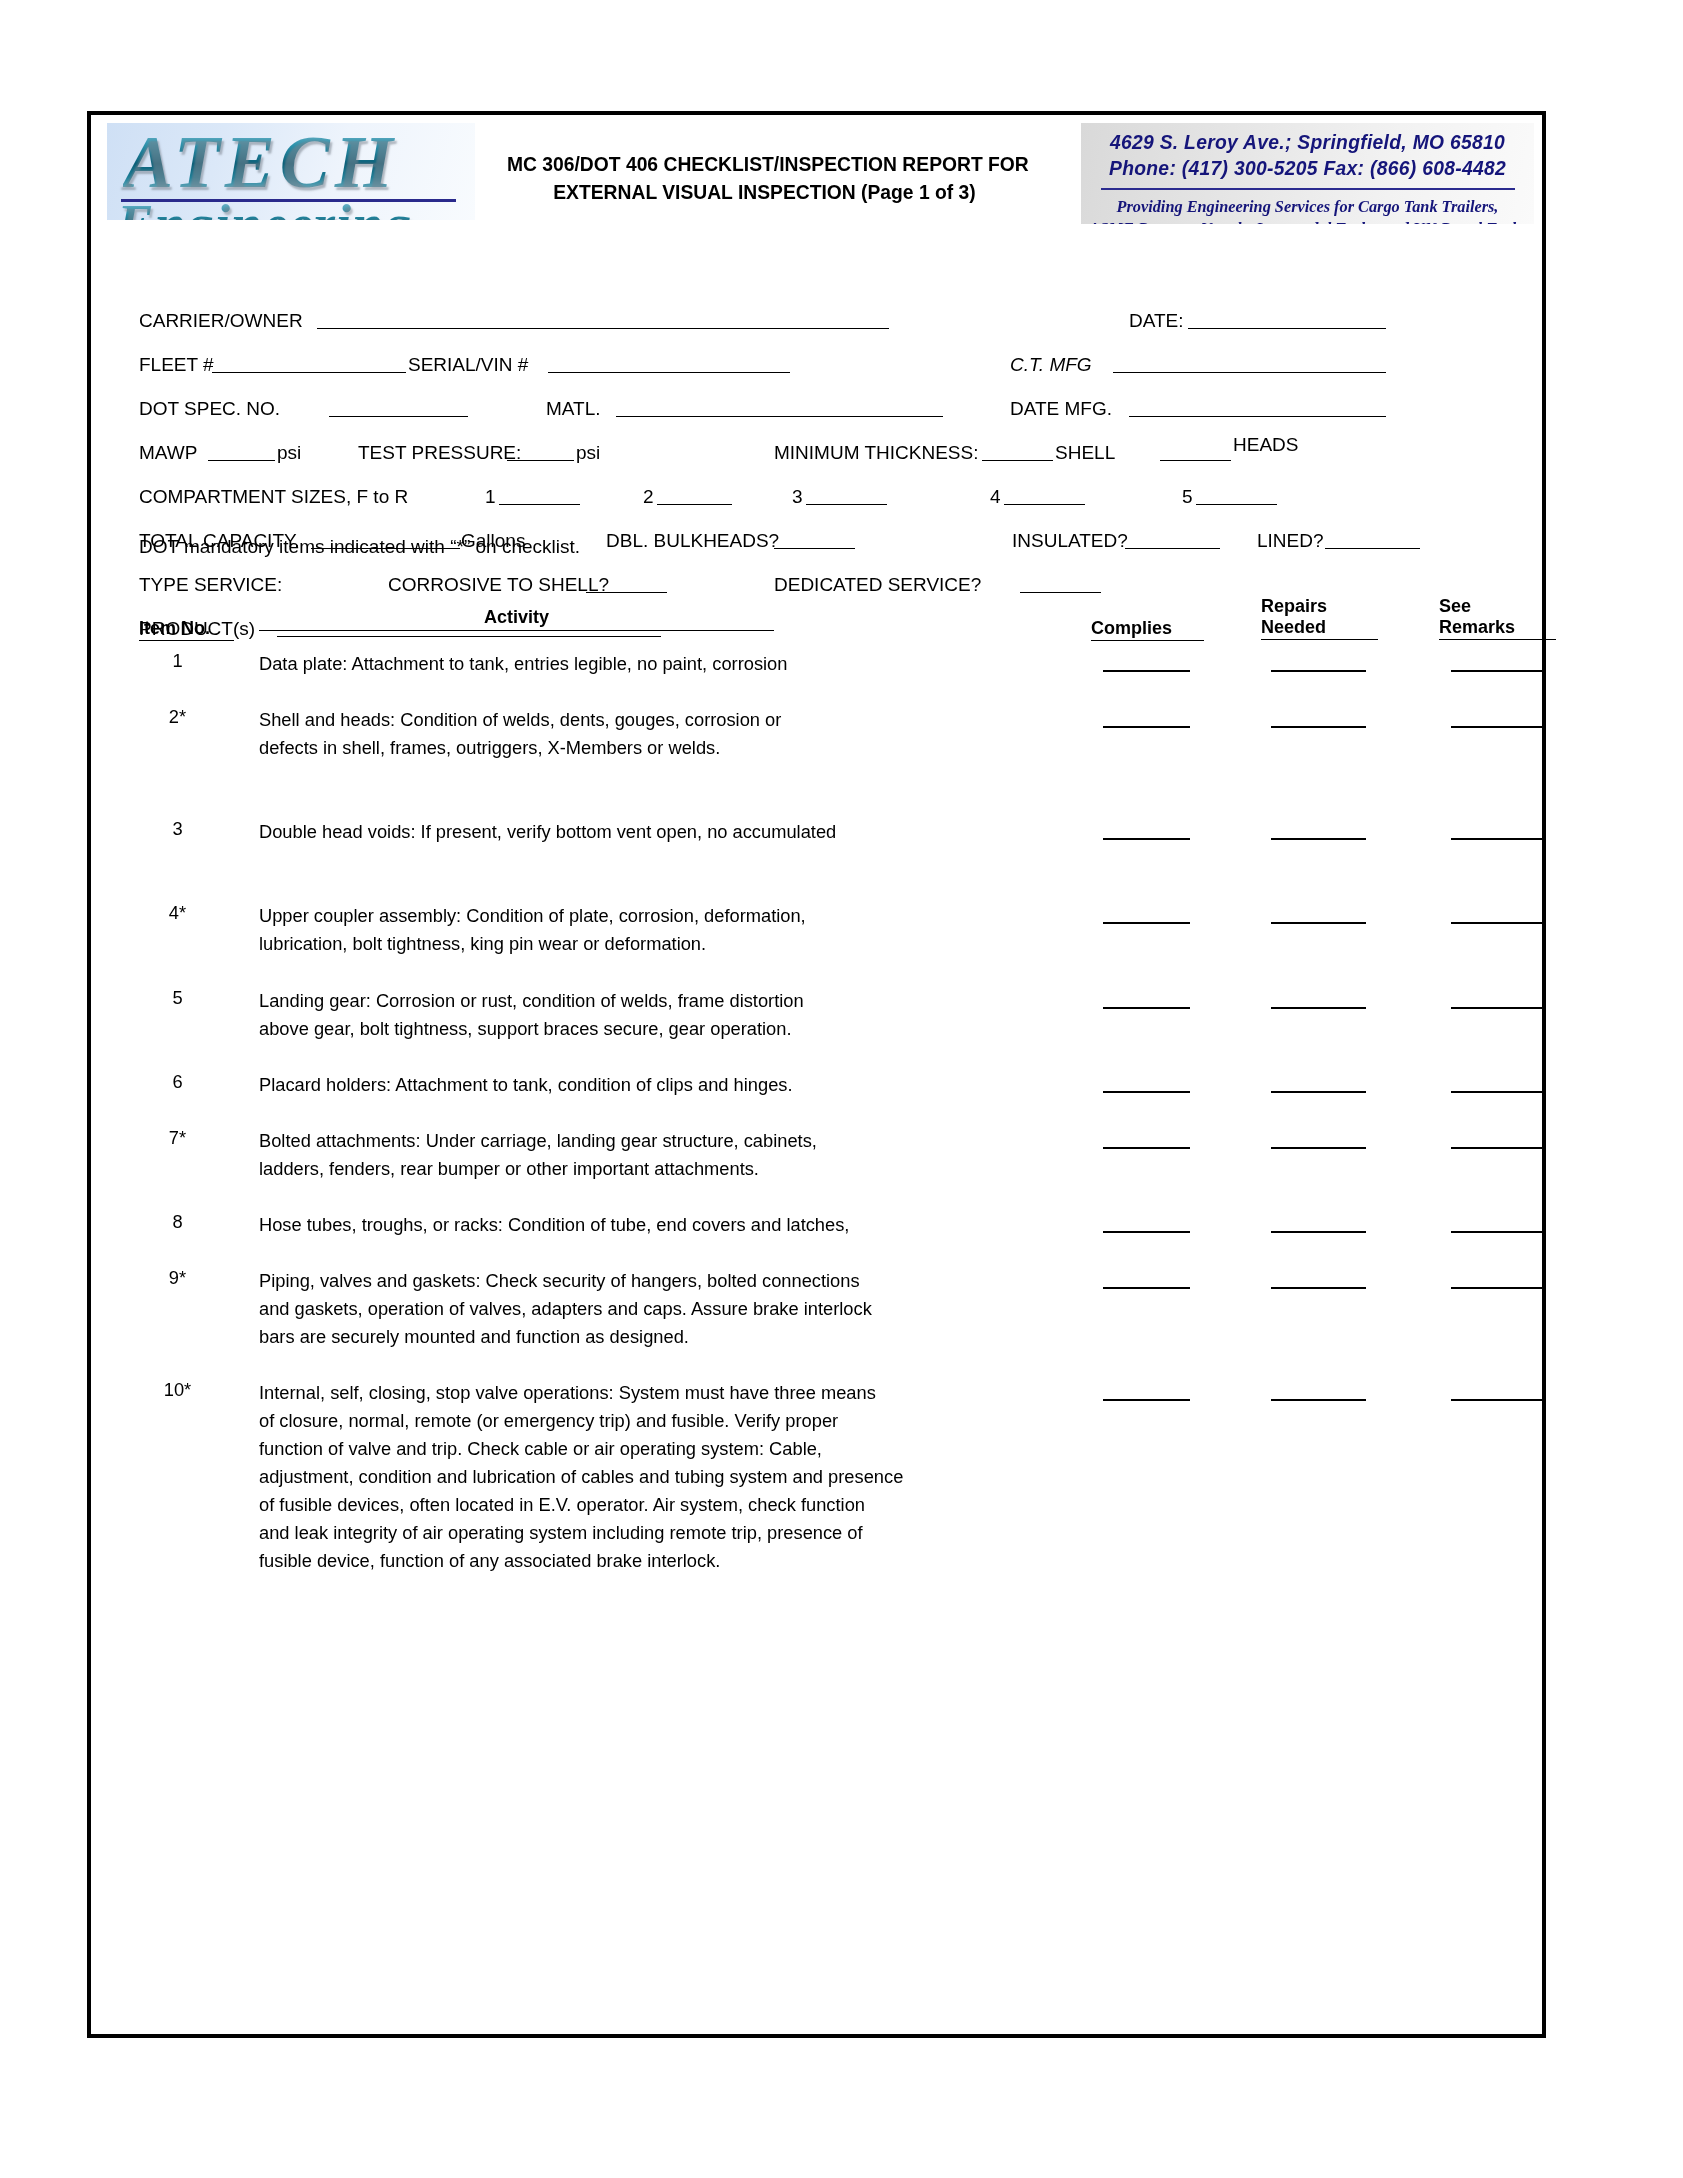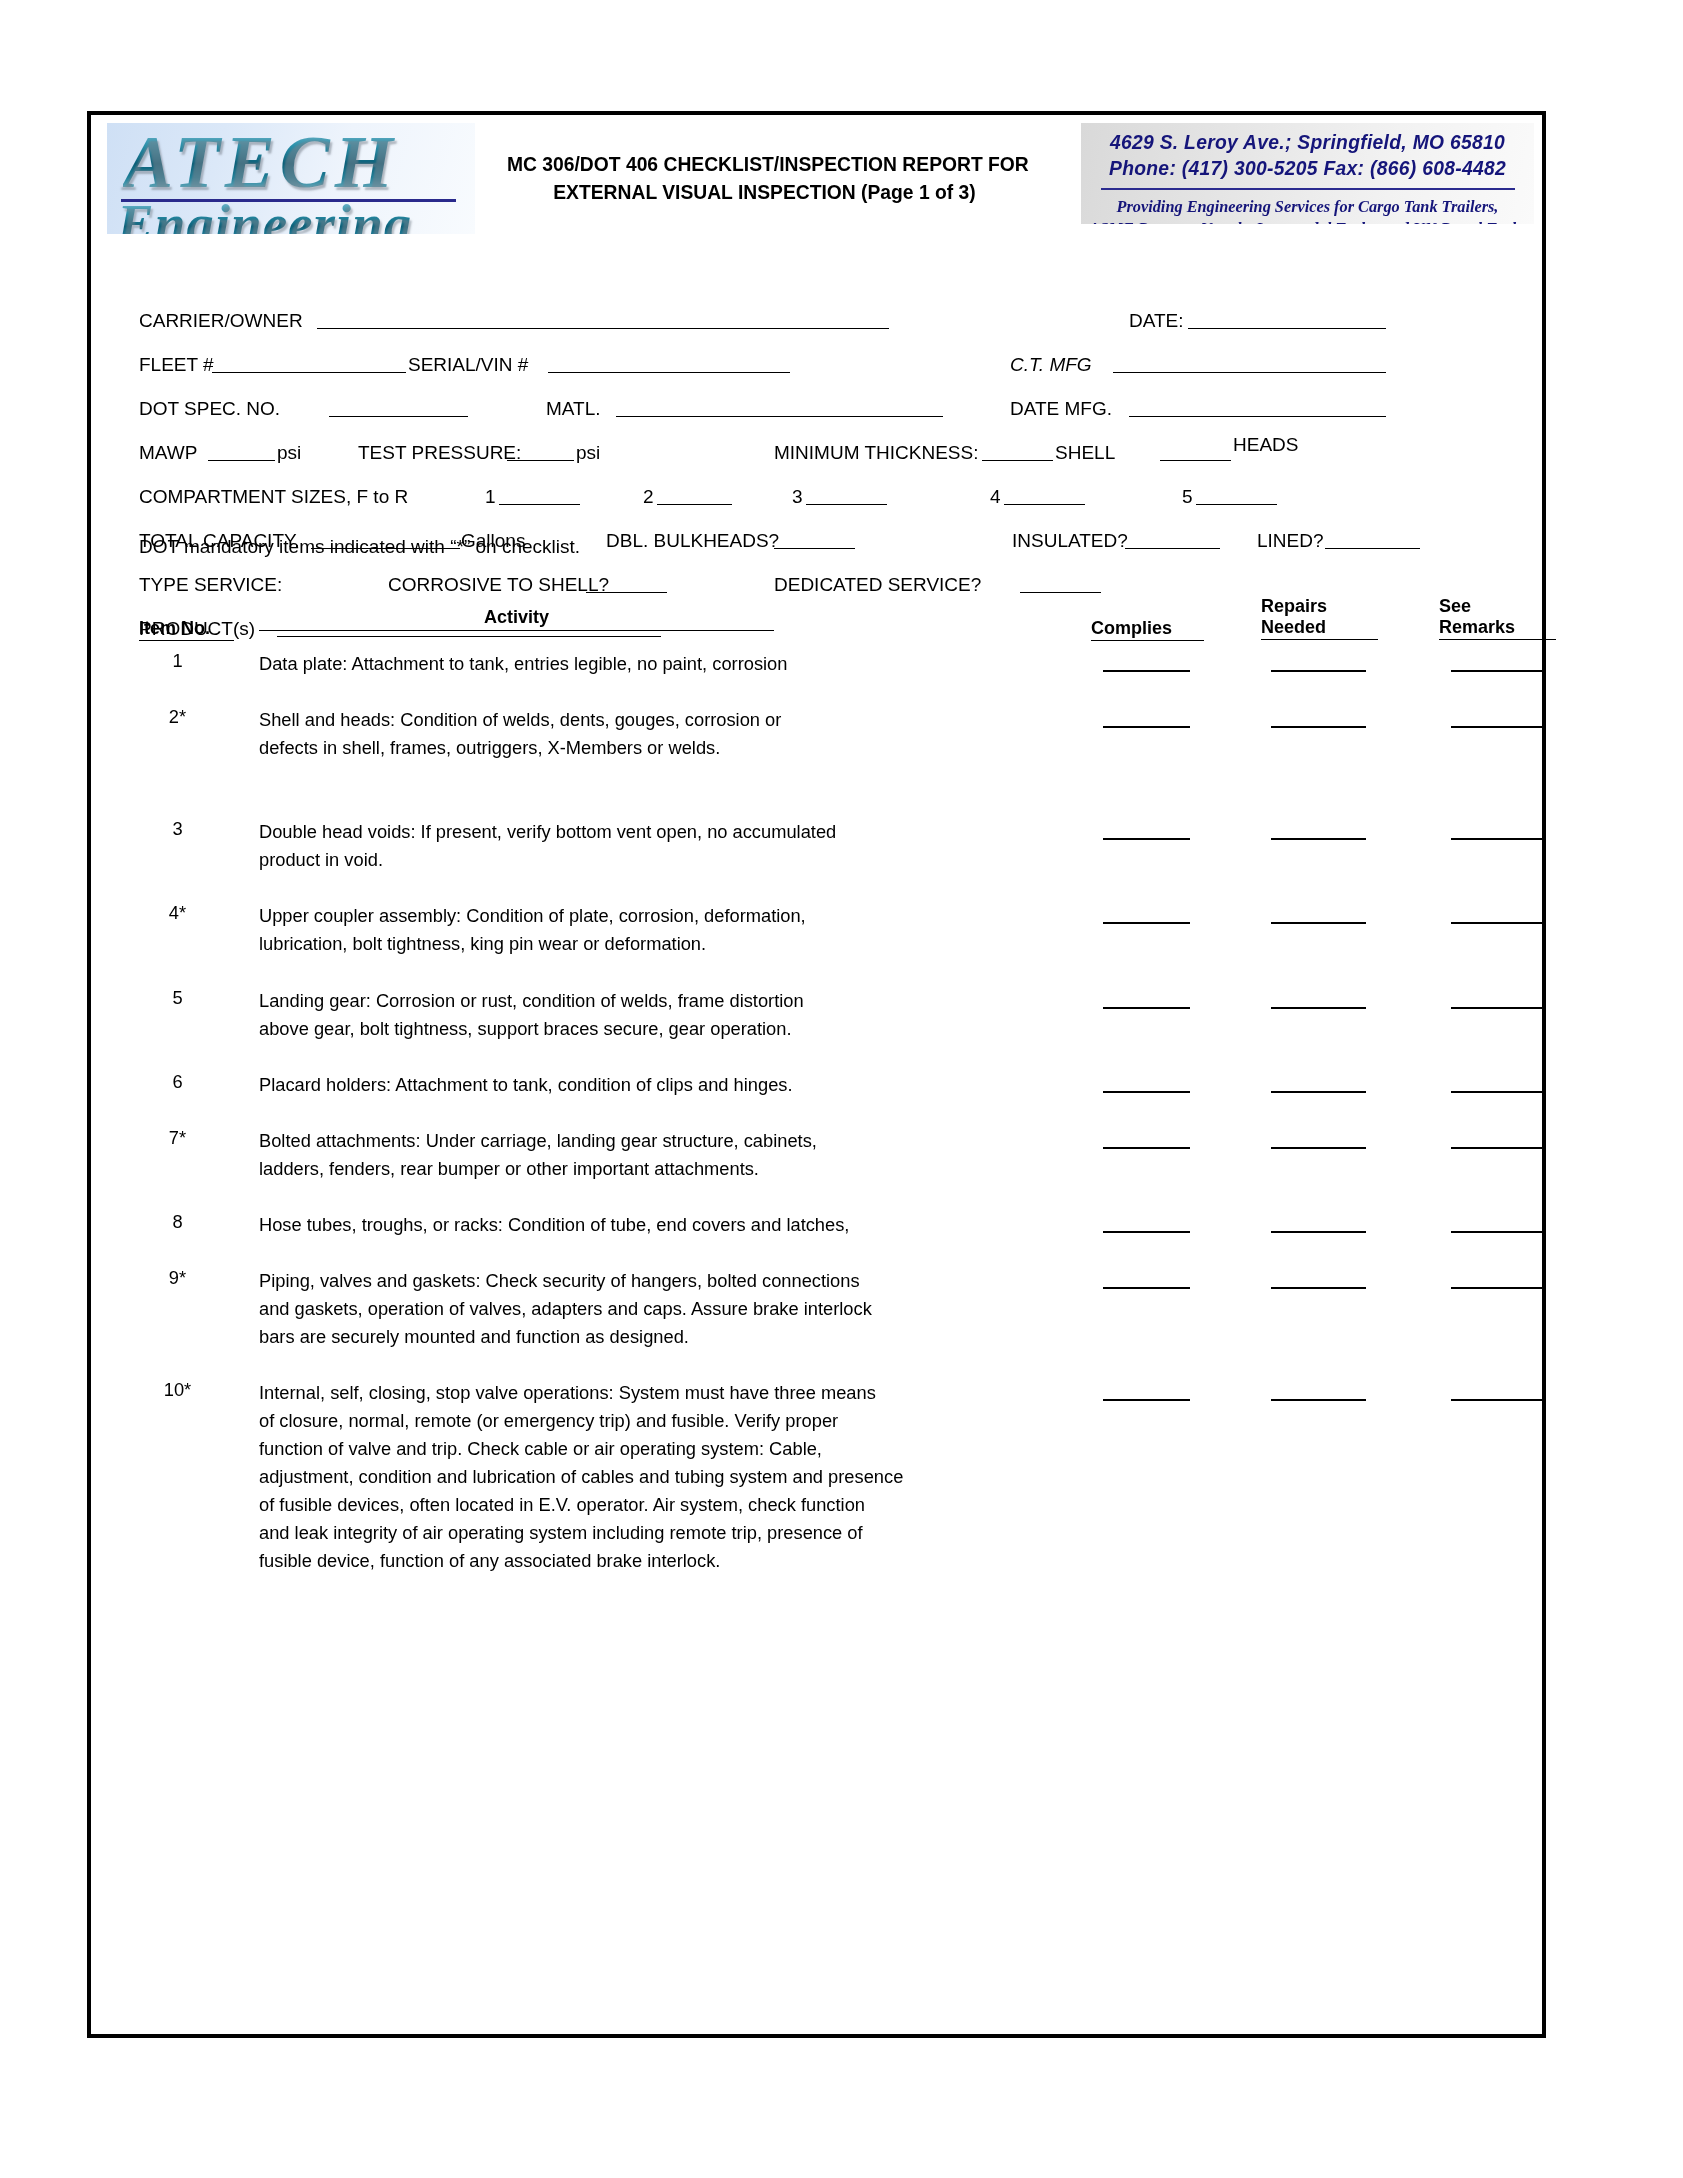--- a/index.html
+++ b/index.html
@@ -35,21 +35,21 @@
     top: 0;
     width: 100%;
     height: 129px;
   }
 
   .logo-box {
     position: absolute;
     left: 16px;
     top: 8px;
     width: 368px;
-    height: 111px;
+    height: 97px;
     background: linear-gradient(105deg, #cfe0f5 0%, #dbe8f8 30%, #eef4fc 62%, #f8fbfe 100%);
     overflow: hidden;
   }
   .logo-atech {
     position: absolute;
     left: 16px;
     top: -4px;
     font-family: "Liberation Serif", serif;
     font-style: italic;
     font-weight: bold;
@@ -385,21 +385,20 @@
           <div>defects in shell, frames, outriggers, X-Members or welds.</div>
         </div>
         <div class="blank c1" style="top: 20px;"></div>
         <div class="blank c2" style="top: 20px;"></div>
         <div class="blank c3" style="top: 20px;"></div>
       </div>
       <div class="item" style="position: absolute; left: 0px; top: 168px; width: 100%; height: 56px;">
         <div class="item-no" style="top: 0px;">3</div>
         <div class="item-act" style="top: 0px;">
           <div>Double head voids: If present, verify bottom vent open, no accumulated</div>
-          <div>product in void.</div>
         </div>
         <div class="blank c1" style="top: 20px;"></div>
         <div class="blank c2" style="top: 20px;"></div>
         <div class="blank c3" style="top: 20px;"></div>
       </div>
       <div class="item" style="position: absolute; left: 0px; top: 252px; width: 100%; height: 56px;">
         <div class="item-no" style="top: 0px;">4*</div>
         <div class="item-act" style="top: 0px;">
           <div>Upper coupler assembly: Condition of plate, corrosion, deformation,</div>
           <div>lubrication, bolt tightness, king pin wear or deformation.</div>

